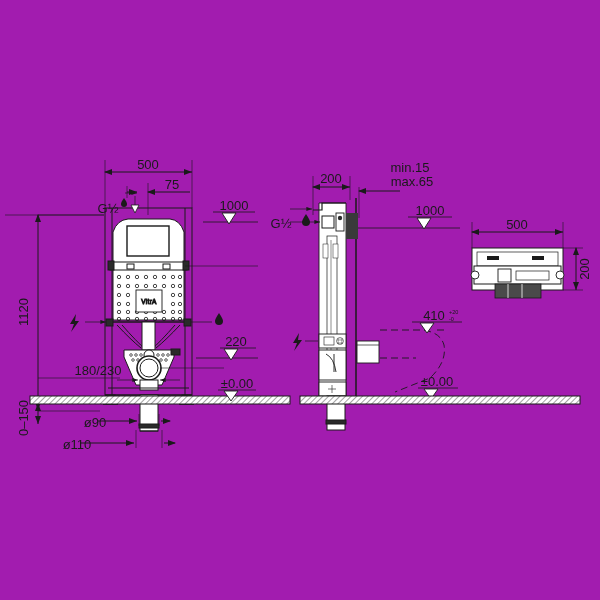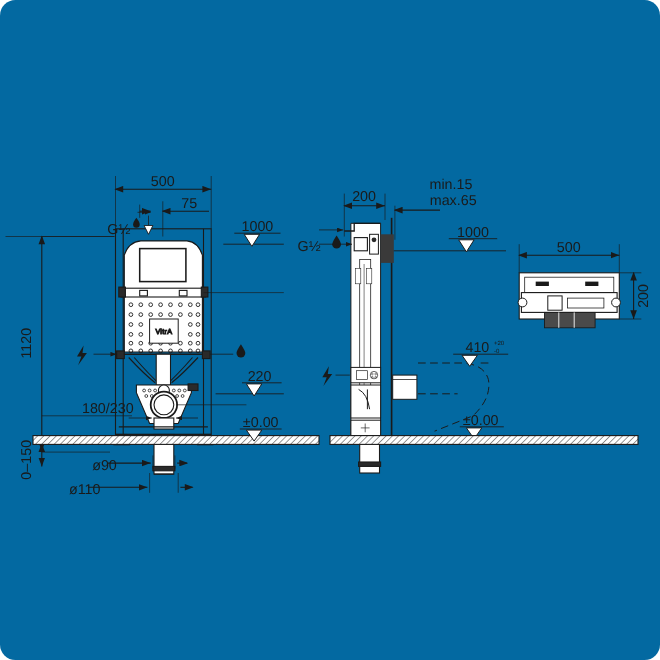--- a/index.html
+++ b/index.html
@@ -1,17 +1,17 @@
 <!DOCTYPE html>
 <html><head>
 <meta charset="utf-8">
 <style>
   html,body{margin:0;padding:0;background:#ffffff;}
   body{width:600px;height:600px;overflow:hidden;font-family:"Liberation Sans",sans-serif;}
-  #sheet{position:relative;width:600px;height:600px;background:#0369a1;border-radius:14px;}
+  #sheet{position:relative;width:600px;height:600px;background:#a21caf;}
   svg{display:block;}
   .dimtxt{font-family:"Liberation Sans",sans-serif;fill:#1a1a1a;font-size:13px;}
   .dimtxt-xs{font-family:"Liberation Sans",sans-serif;fill:#1a1a1a;font-size:5.5px;}
   .logotxt{font-family:"Liberation Sans",sans-serif;fill:#555;font-size:6.5px;letter-spacing:.3px;}
 </style>
 </head>
 <body>
 
 <div id="sheet">
 <svg width="600" height="600" viewBox="0 0 600 600">

